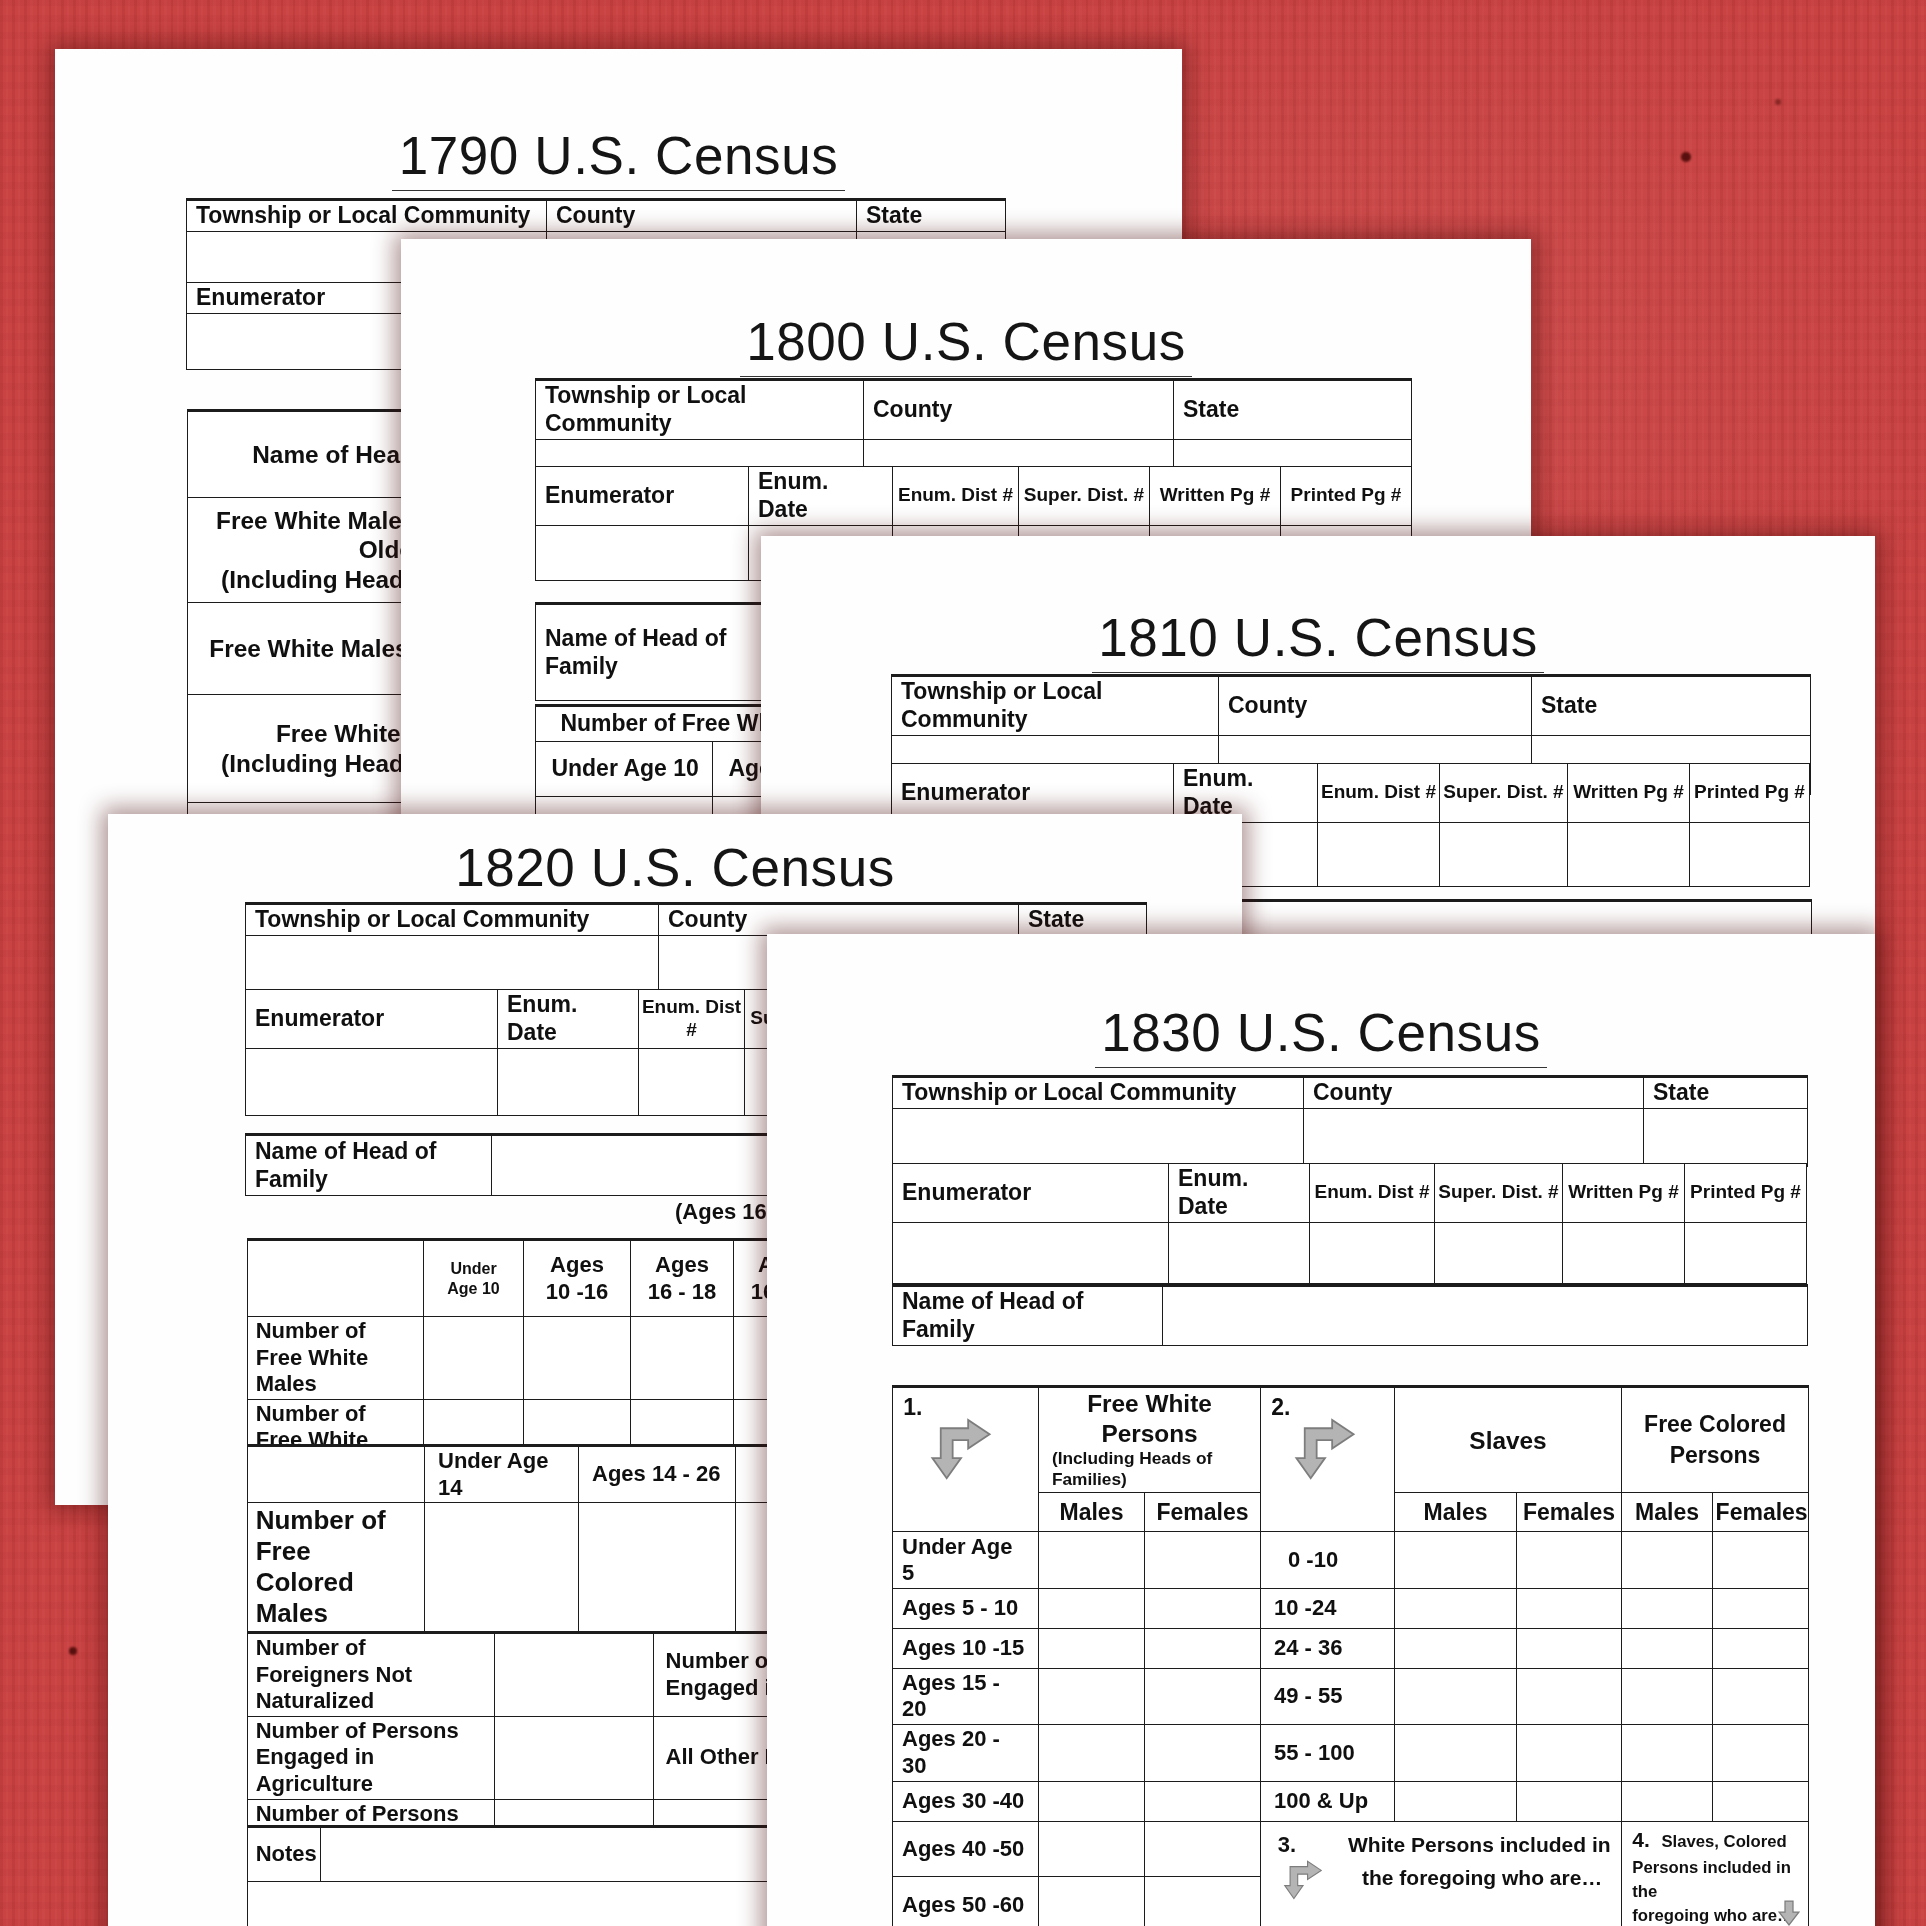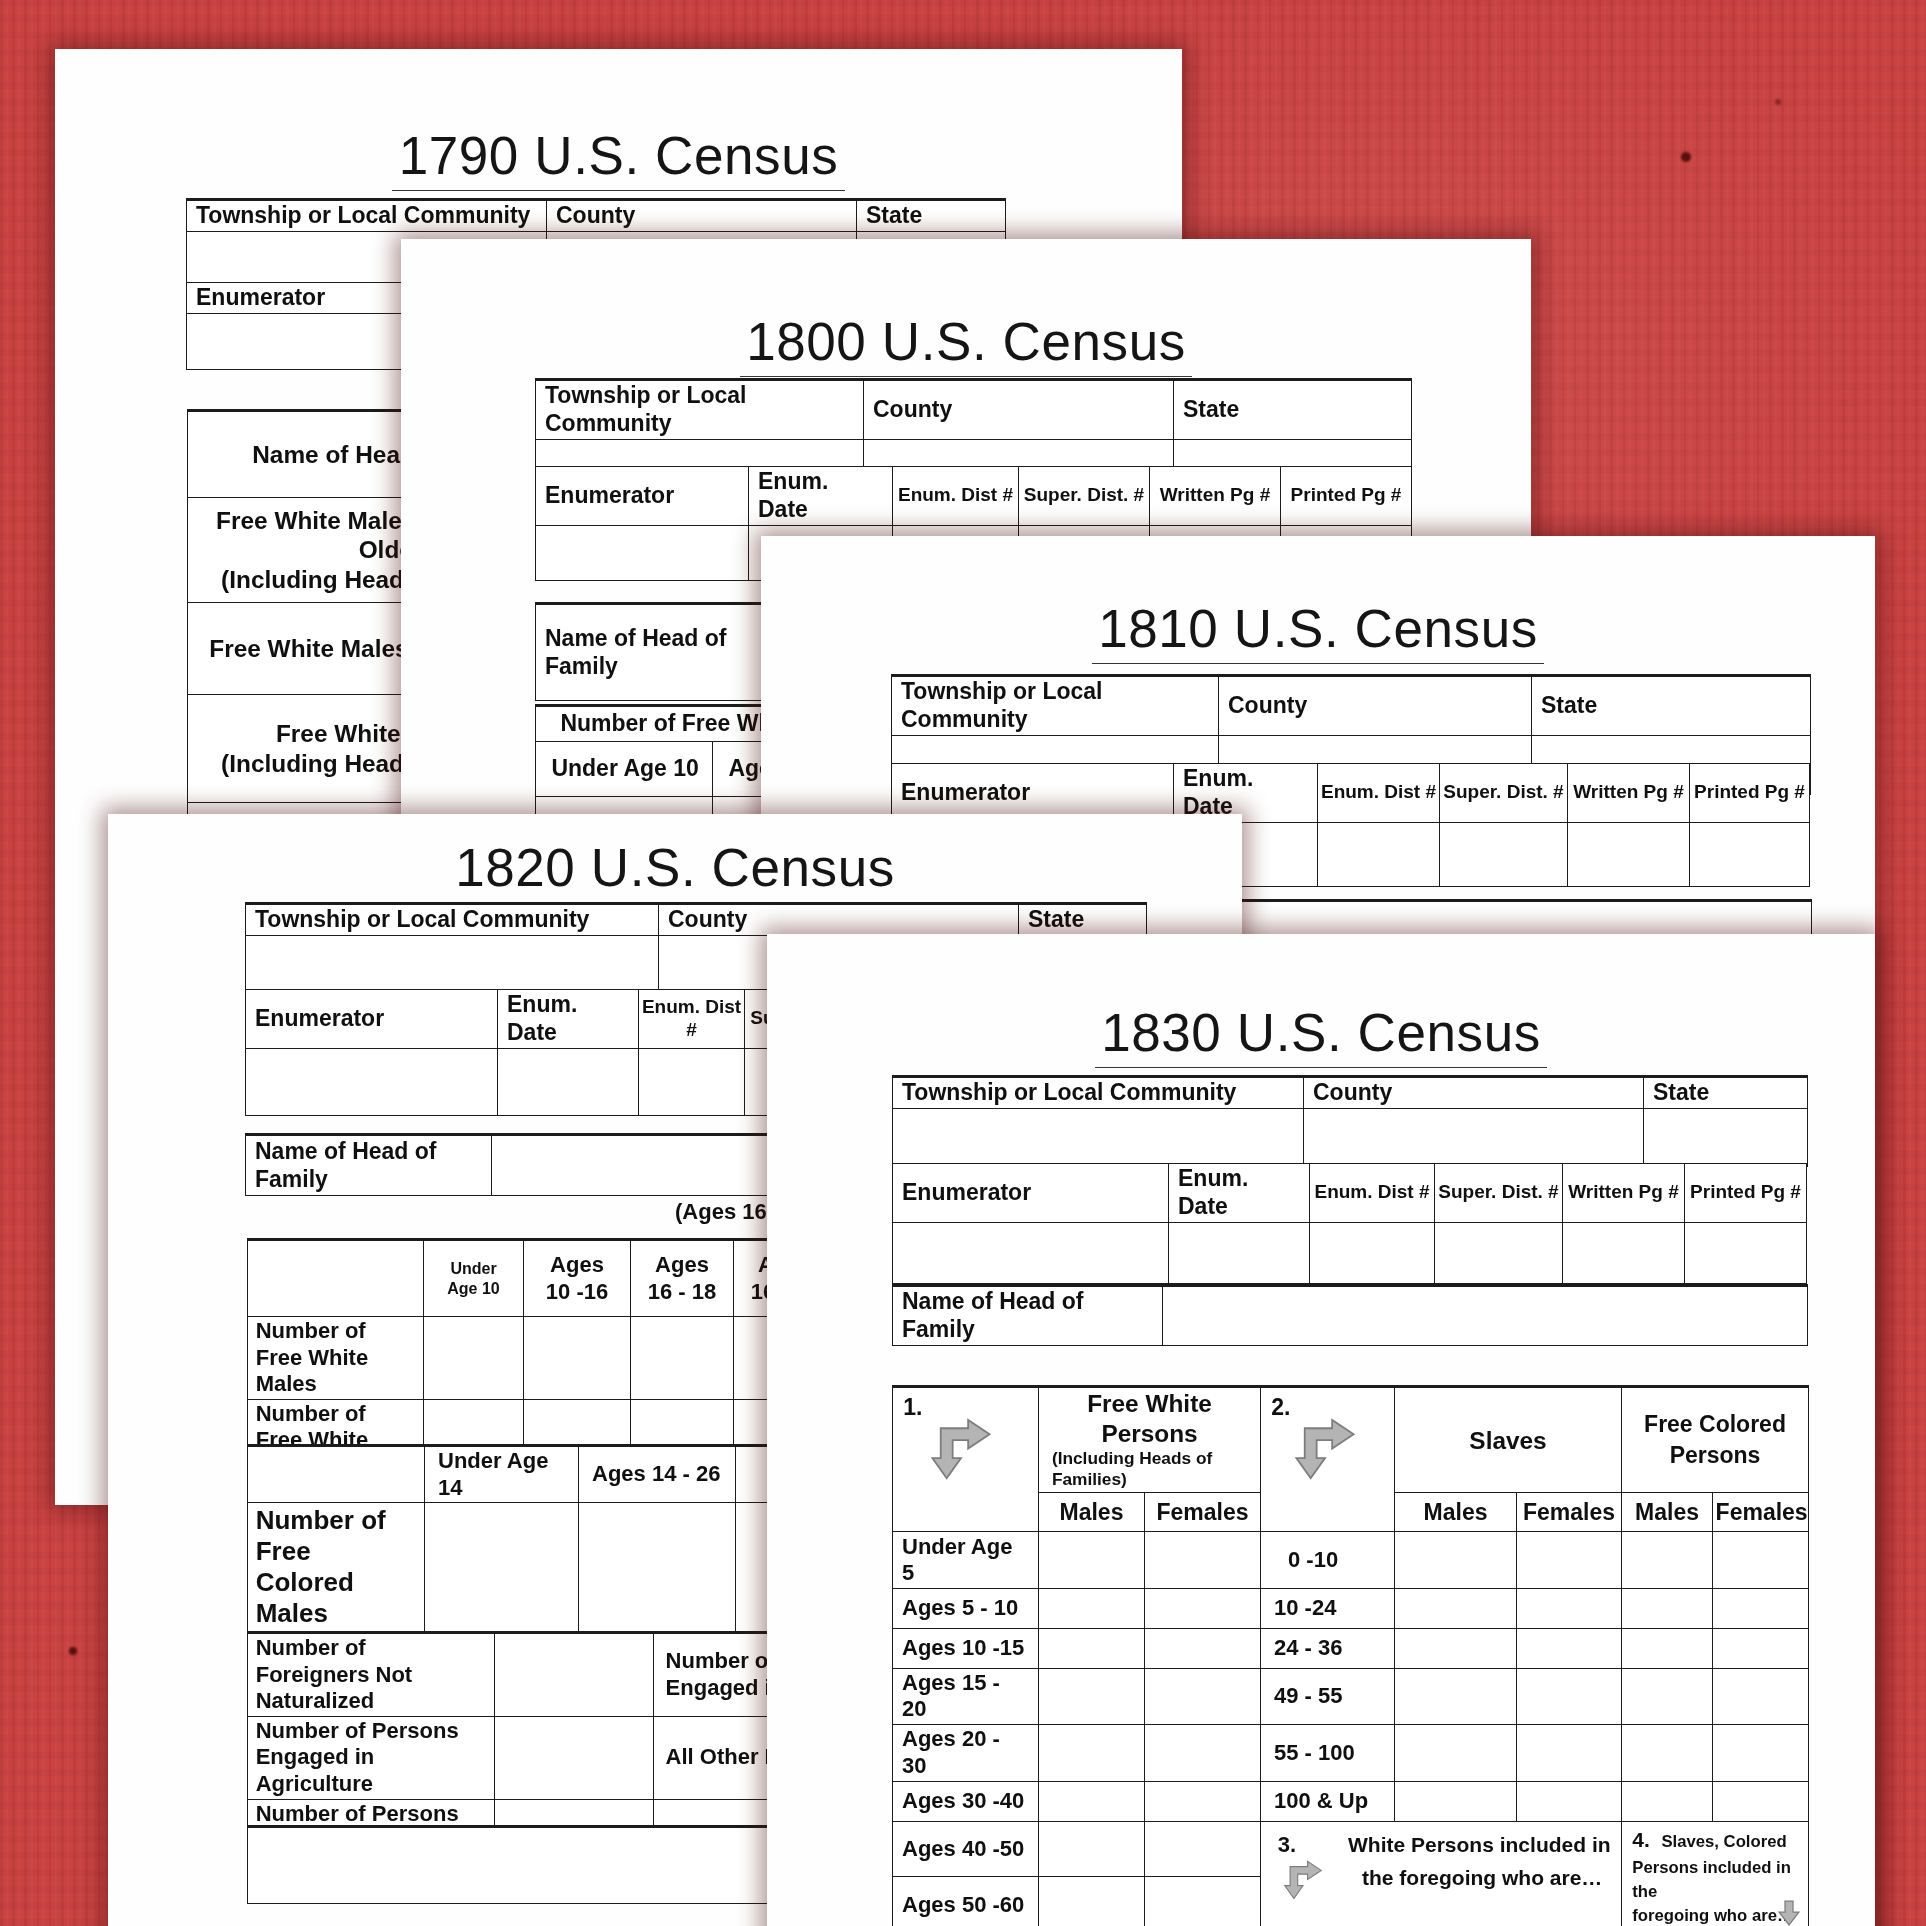--- a/index.html
+++ b/index.html
@@ -201,21 +201,21 @@
             <td></td>
         <td></td>
             <td></td>
         <td></td>
       </tr>
     </tbody>
       </table>
   </div>
 
   <div class="page" style="left:761px;top:536px;width:1114px;height:1496px">
-    <div class="title" style="top:66px"><span>1810 U.S. Census</span></div>
+    <div class="title" style="top:75px"><span>1810 U.S. Census</span></div>
 
     <table class="t" style="left:130px;top:138px;width:919px">
       <colgroup>
           <col style="width:327px">
           <col style="width:313px">
           <col style="width:279px">
         </colgroup>
       <tbody>
           <tr style="height:29.5px">
         <td>Township or Local Community</td>
@@ -464,20 +464,24 @@
       </tr>
     </tbody>
       </table>
 
     <table class="t" style="left:139px;top:1011px;width:901px">
       <colgroup>
           <col style="width:73px">
           <col style="width:828px">
         </colgroup>
       <tbody>
+          <tr style="height:55px">
+        <td style="font-size:22px;padding-left:7.7px">Notes</td>
+        <td></td>
+      </tr>
       <tr style="height:77px">
         <td colspan="2"></td>
       </tr>
     </tbody>
       </table>
   </div>
 
   <div class="page" style="left:767px;top:934px;width:1108px;height:1496px">
     <div class="title" style="top:72px"><span>1830 U.S. Census</span></div>
 

